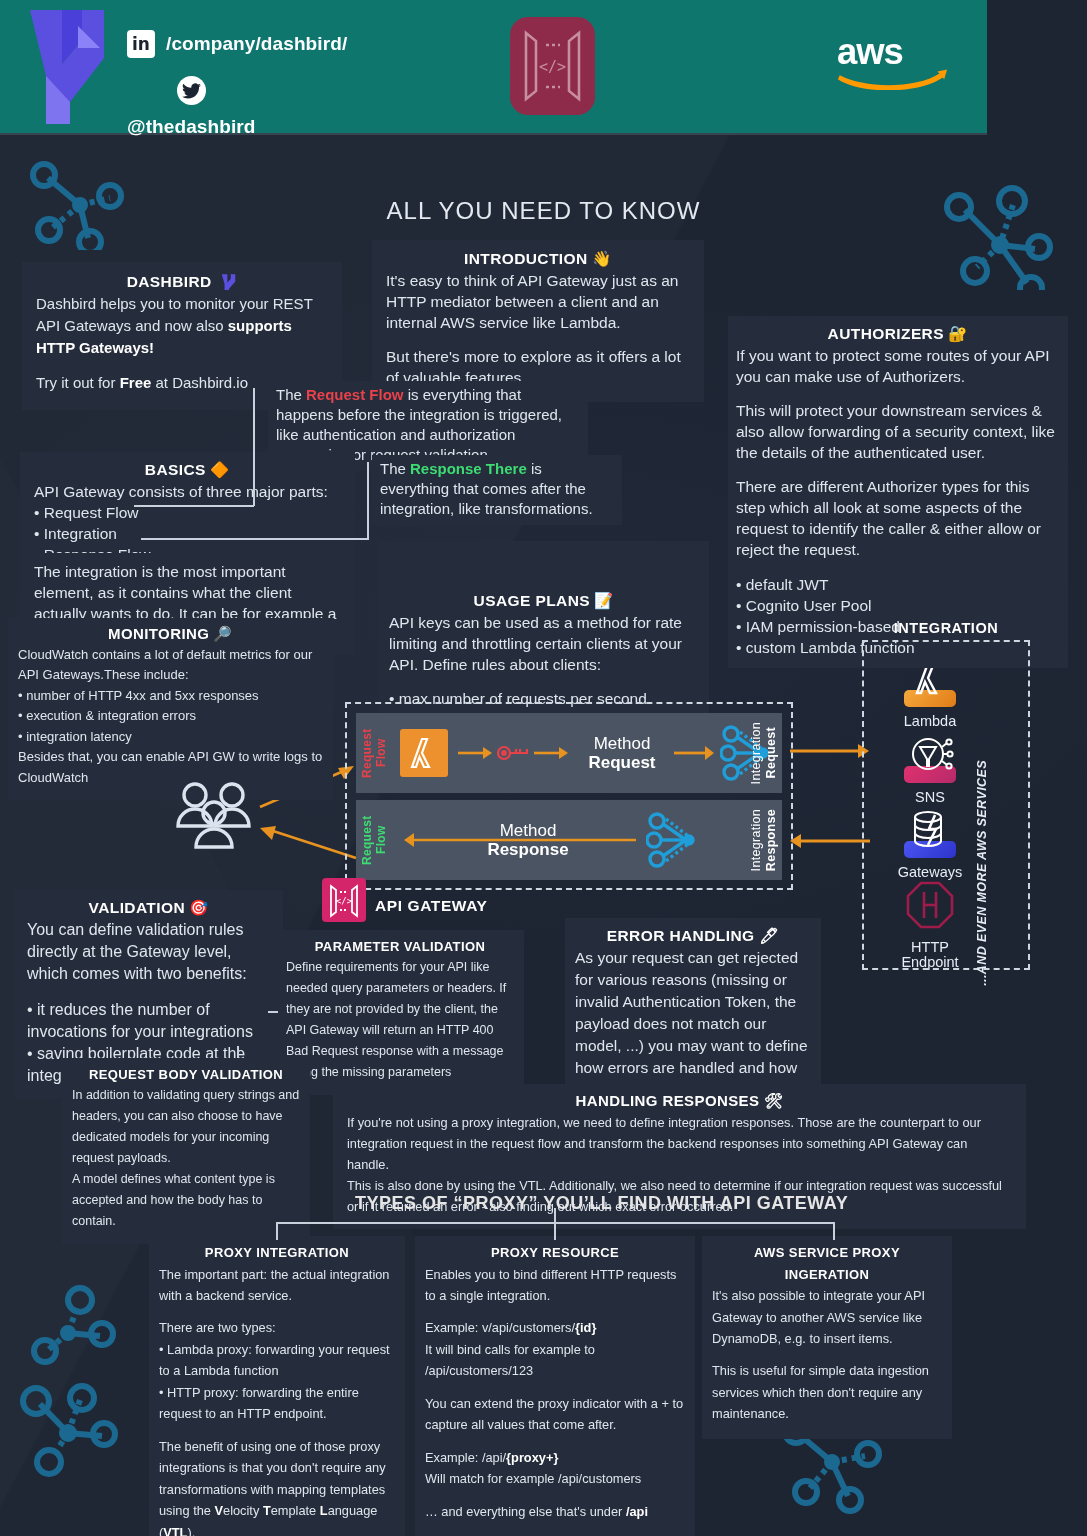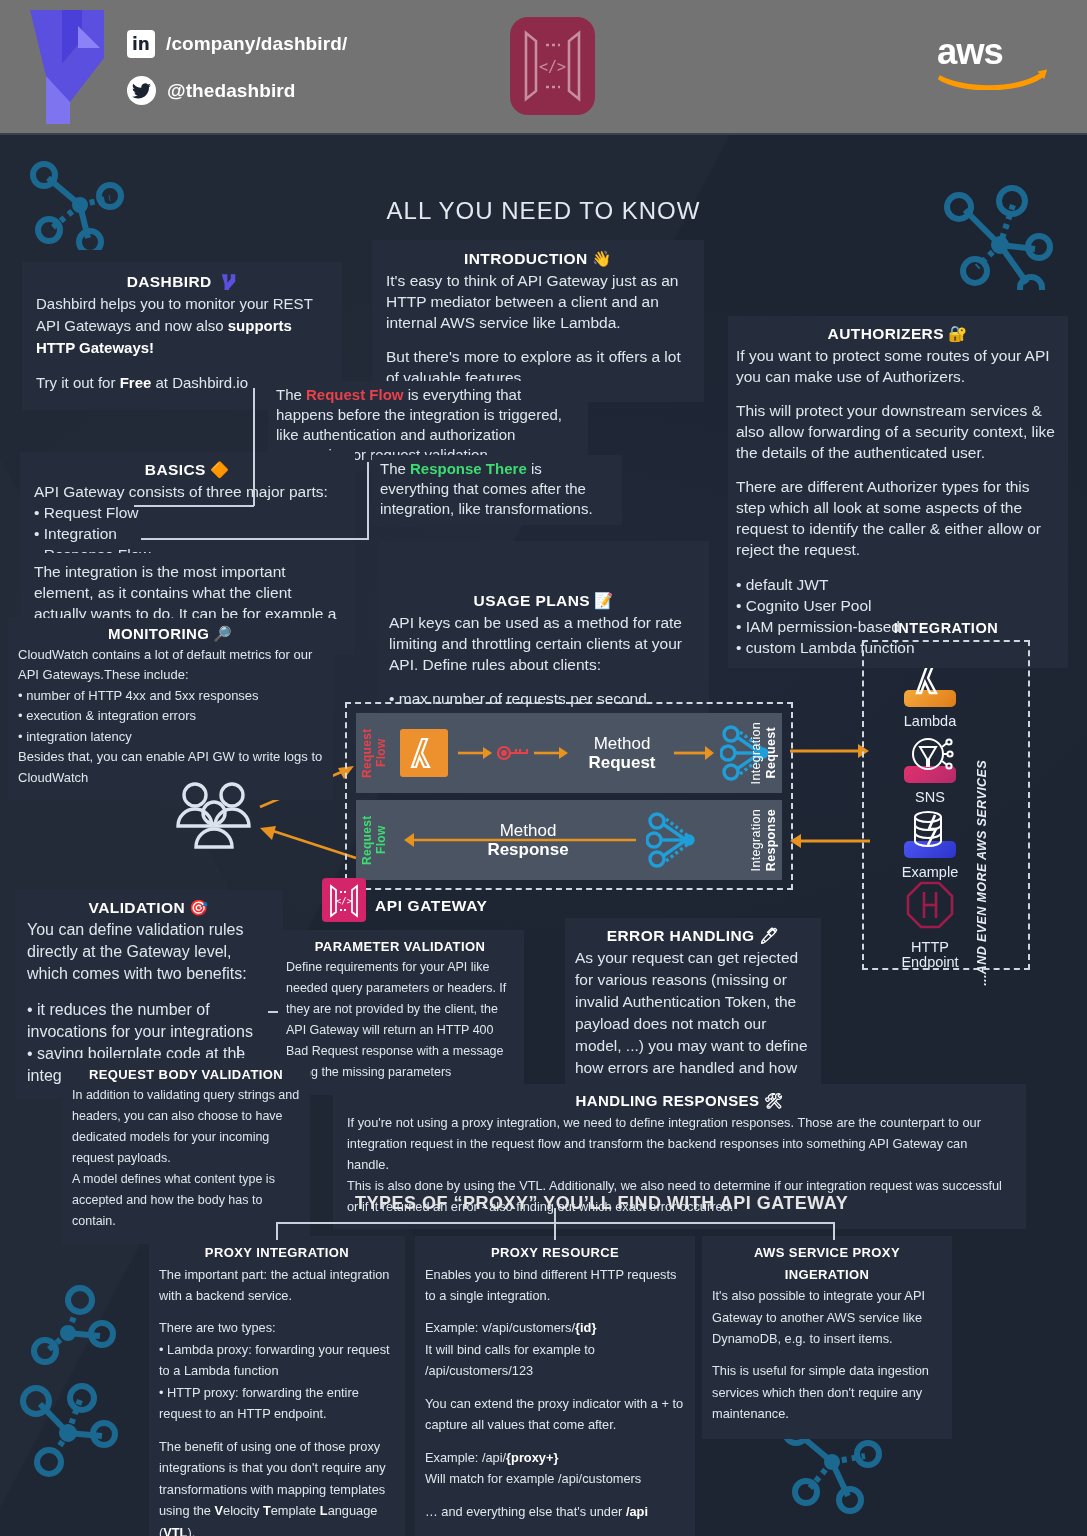--- a/index.html
+++ b/index.html
@@ -18,22 +18,22 @@
     content:"";position:absolute;inset:0;
     background:
       linear-gradient(118deg, rgba(255,255,255,0.018) 0 42%, rgba(255,255,255,0) 42.2% 100%),
       linear-gradient(62deg, rgba(255,255,255,0.012) 0 30%, rgba(255,255,255,0) 30.2% 100%),
       radial-gradient(900px 500px at 52% 40%, rgba(120,150,200,.045), rgba(0,0,0,0) 70%);
     pointer-events:none;z-index:0;
   }
   .layer{position:absolute;z-index:2;}
   
   #header{
-    position:absolute;left:0;top:0;width:1087px;height:133px;
-    background:#737373;border-bottom:2px solid #39424f;z-index:5;
+    position:absolute;left:0;top:0;width:987px;height:133px;
+    background:#0f766e;border-bottom:2px solid #39424f;z-index:5;
   }
   #hdr-bird{position:absolute;left:22px;top:6px;width:90px;height:120px;}
   .social-row{position:absolute;display:flex;align-items:center;gap:11px;}
   .social-row .s-label{color:#ffffff;font-size:19px;font-weight:700;letter-spacing:.1px;}
   .li-badge{width:28px;height:28px;background:#ffffff;border-radius:4px;display:flex;align-items:center;justify-content:center;}
   .li-badge span{color:#1b2230;font-weight:700;font-size:17px;line-height:16px;font-family:"DejaVu Sans",sans-serif;}
   .tw-badge{width:29px;height:29px;background:#ffffff;border-radius:50%;display:flex;align-items:center;justify-content:center;}
   #apigw-hdr-icon{
     position:absolute;left:510px;top:17px;width:85px;height:98px;
     background:#8e2a4a;border-radius:18px;
@@ -202,21 +202,21 @@
       <path d="M40 4 L40 58 L60 34 L60 4 Z" fill="#4a3fd8"></path>
       <path d="M56 20 L78 42 L56 42 Z" fill="#8b82f7"></path>
     </svg>
 
     <div class="social-row" style="left:127px;top:30px;">
       <span class="li-badge">
           <span>in</span>
         </span>
       <span class="s-label">/company/dashbird/</span>
     </div>
-    <div class="social-row" style="left:127px;top:76px;">
+    <div class="social-row" style="left:127px;top:76px;flex-direction:column;">
       <span class="tw-badge">
         <svg width="19" height="16" viewBox="0 0 24 20">
             <path fill="#1b2230" d="M24 2.6a9.6 9.6 0 0 1-2.8.8A4.9 4.9 0 0 0 23.3.7a9.7 9.7 0 0 1-3.1 1.2A4.9 4.9 0 0 0 11.8 6 13.9 13.9 0 0 1 1.7.9 4.9 4.9 0 0 0 3.2 7.4a4.8 4.8 0 0 1-2.2-.6v.1a4.9 4.9 0 0 0 3.9 4.8 4.9 4.9 0 0 1-2.2.1 4.9 4.9 0 0 0 4.6 3.4A9.9 9.9 0 0 1 0 17.3a13.9 13.9 0 0 0 7.5 2.2c9.1 0 14-7.5 14-14v-.7A10 10 0 0 0 24 2.6z"></path>
           </svg>
       </span>
       <span class="s-label">@thedashbird</span>
     </div>
 
     <div id="apigw-hdr-icon">
       <svg width="85" height="98" viewBox="0 0 85 98">
@@ -488,21 +488,21 @@
       <svg width="52" height="52" viewBox="0 0 52 52">
         <g stroke="#fff" stroke-width="2" fill="none">
           <ellipse cx="24" cy="14" rx="13" ry="5"></ellipse>
           <path d="M11 14 L11 38 a13 5 0 0 0 26 0 L37 14"></path>
           <path d="M11 22 a13 5 0 0 0 26 0"></path>
             <path d="M11 30 a13 5 0 0 0 26 0"></path>
           <path d="M31 12 L25 26 L32 26 L24 42" stroke-width="2.6"></path>
         </g>
       </svg>
     </span>
-    <span class="nm">Example</span>
+    <span class="nm">Gateways</span>
   </div>
 
   <div class="svc" style="left:884px;top:879px;">
     <span class="tile" style="background:none;">
       <svg width="52" height="52" viewBox="0 0 52 52">
         <g stroke="#9e1b4a" stroke-width="2.6" fill="none">
           <path d="M17 4 L35 4 L48 17 L48 35 L35 48 L17 48 L4 35 L4 17 Z"></path>
           <line x1="20" y1="13" x2="20" y2="39"></line>
             <line x1="32" y1="13" x2="32" y2="39"></line>
             <line x1="20" y1="26" x2="32" y2="26"></line>

